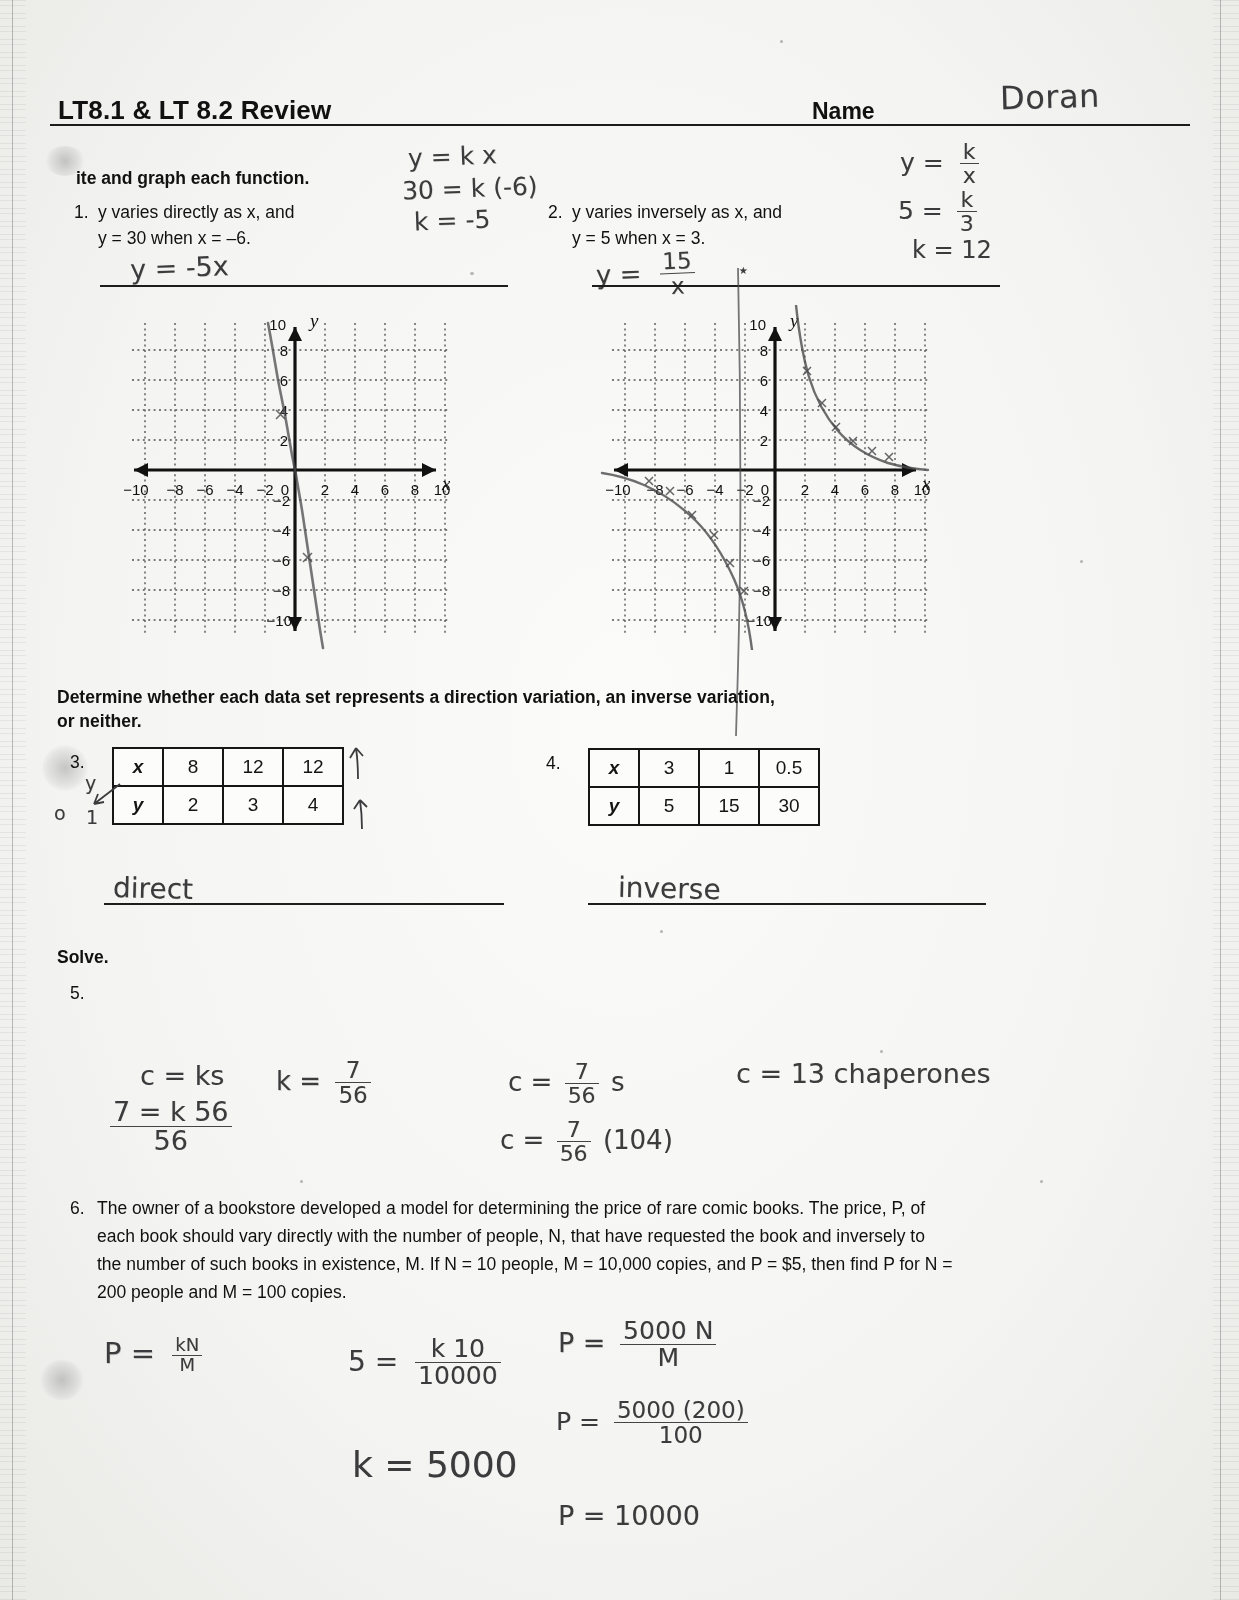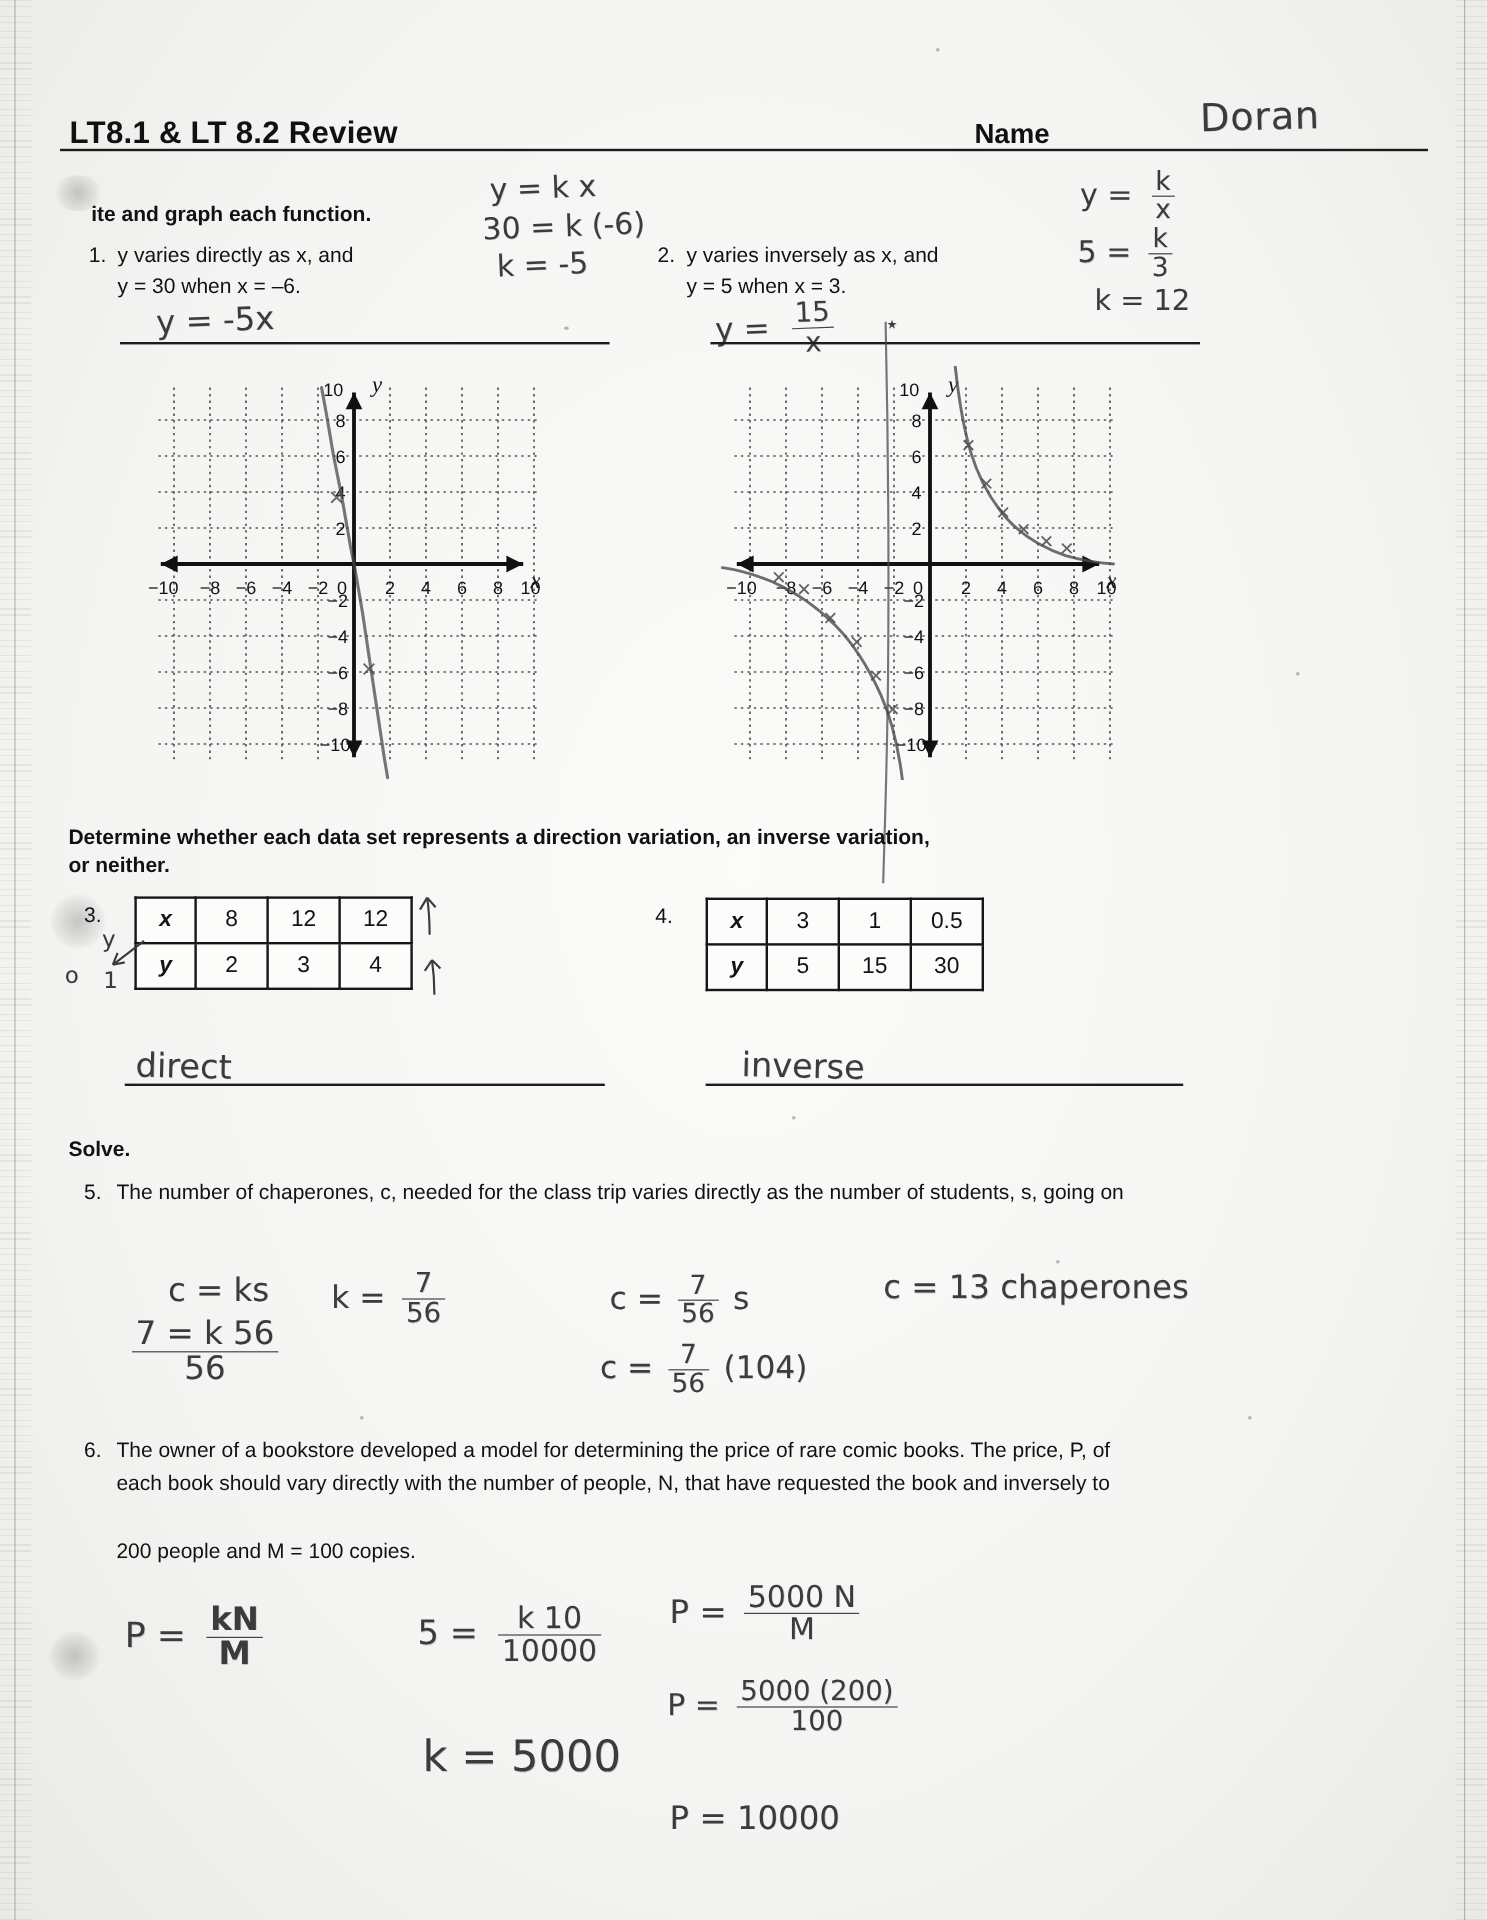--- a/index.html
+++ b/index.html
@@ -357,21 +357,20 @@
 
   <div class="hw rot1" style="left:113px;top:872px;font-size:28px;">direct</div>
   <div class="ansrule" id="rule3"></div>
 
   <div class="hw rot1" style="left:618px;top:872px;font-size:28px;">inverse</div>
   <div class="ansrule" id="rule4"></div>
 
   <div class="print bold" id="solve">Solve.</div>
 
   <div class="print" id="p5num">5.</div>
-  <div class="print" id="p5l1">The number of chaperones, c, needed for the class trip varies directly as the number of students, s, going on</div>
 
   <div class="hw" style="left:140px;top:1060px;font-size:27px;">c = ks</div>
   <div class="hw" style="left:110px;top:1098px;font-size:27px;">
     <span class="frac" style="font-size:27px;">
       <span class="num">7 = k 56</span>
       <span class="den">56</span>
     </span>
   </div>
 
   <div class="hw" style="left:276px;top:1058px;font-size:26px;">
@@ -398,27 +397,28 @@
       <span class="den">56</span>
     </span>
     <span>(104)</span>
   </div>
 
   <div class="hw" style="left:736px;top:1058px;font-size:27px;">c = 13 chaperones</div>
 
   <div class="print" id="p6num">6.</div>
   <div class="print" id="p6l1">The owner of a bookstore developed a model for determining the price of rare comic books. The price, P, of</div>
   <div class="print" id="p6l2">each book should vary directly with the number of people, N, that have requested the book and inversely to</div>
+  <div class="print" id="p6l3">the number of such books in existence, M. If N = 10 people, M = 10,000 copies, and P = $5, then find P for N =</div>
   <div class="print" id="p6l4">200 people and M = 100 copies.</div>
 
   <div class="smudge" style="left:40px;top:1360px;width:44px;height:40px;"></div>
 
   <div class="hw" style="left:104px;top:1336px;font-size:29px;">
     <span>P =</span>
-    <span class="frac" style="font-size:27px;margin-left:8px;font-weight:bold;">
+    <span class="frac" style="font-size:18px;margin-left:8px;">
       <span class="num">kN</span>
       <span class="den">M</span>
     </span>
   </div>
 
   <div class="hw" style="left:348px;top:1336px;font-size:28px;">
     <span>5 =</span>
     <span class="frac" style="font-size:25px;margin-left:8px;">
       <span class="num">k 10</span>
       <span class="den">10000</span>

